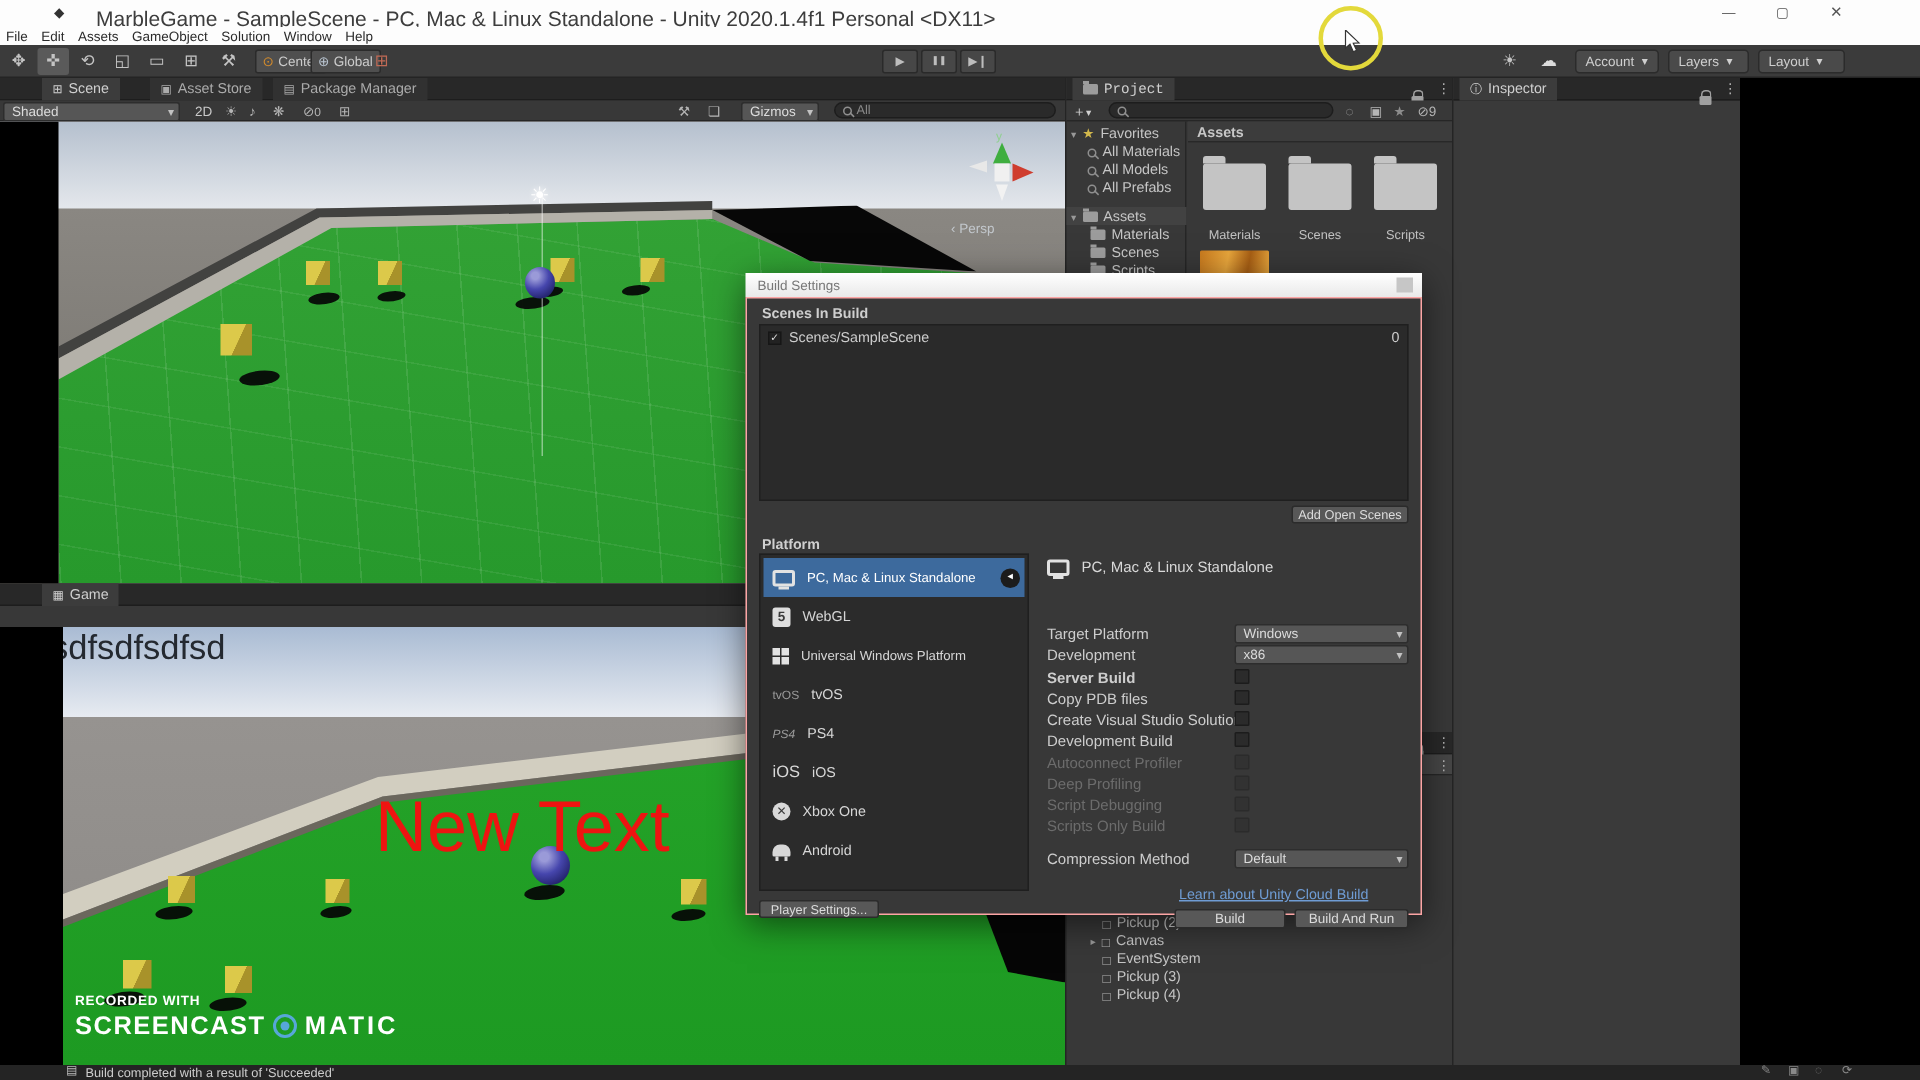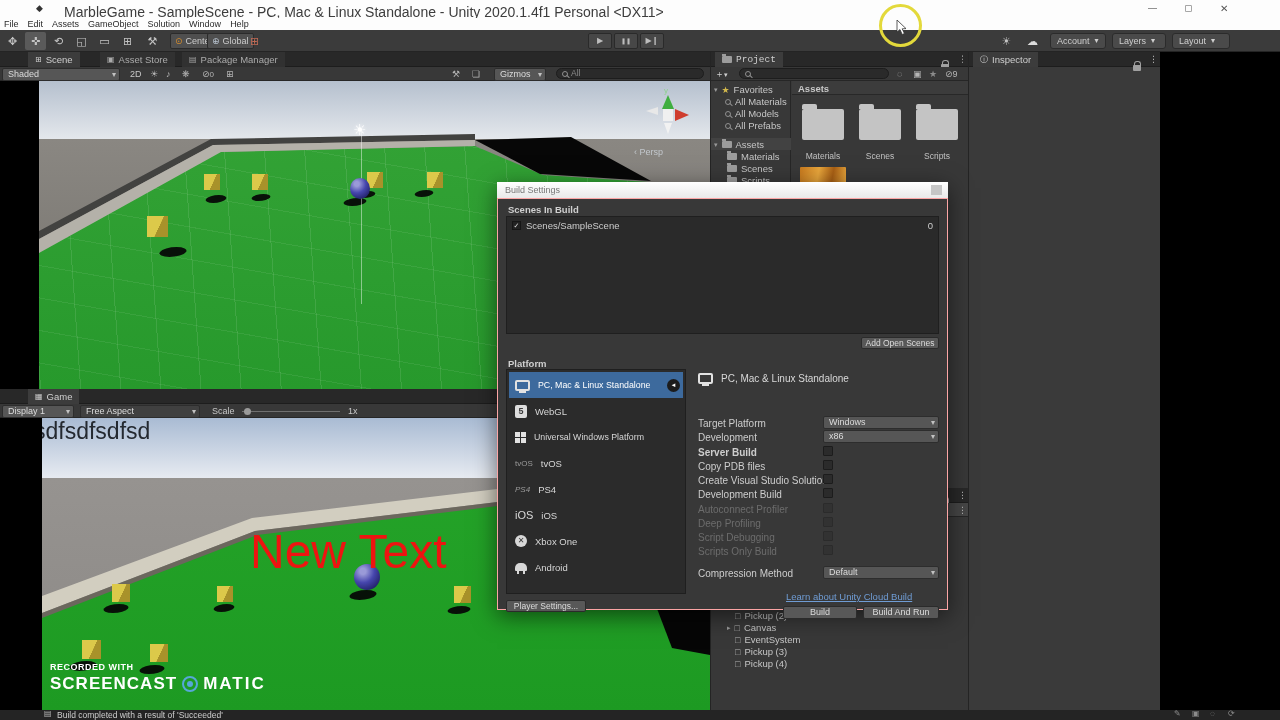--- a/index.html
+++ b/index.html
@@ -214,33 +214,20 @@
     <div class="abs" style="left:0;top:0;width:39px;height:308px;background:#000;z-index:6;"></div>
   </div>
 
   <div class="tabstrip" style="top:337px;">
     <div class="tab" style="left:28px;">
       <span style="font-size:8px;">▦</span>
       <span>Game</span>
     </div>
   </div>
 
-  <div class="paneltoolbar" style="top:352px;">
-    <div class="ddown" style="left:2px;top:1px;width:72px;">
-      <span>Display 1</span>
-    </div>
-    <div class="ddown" style="left:80px;top:1px;width:120px;background:#404040;">
-      <span>Free Aspect</span>
-    </div>
-    <span class="abs txt" style="left:212px;top:2px;font-size:9px;">Scale</span>
-    <div class="abs" style="left:242px;top:7px;width:98px;height:1px;background:#707070;">
-      <div class="abs" style="left:2px;top:-3px;width:7px;height:7px;border-radius:50%;background:#9a9a9a;"></div>
-    </div>
-    <span class="abs txt" style="left:348px;top:2px;font-size:9px;">1x</span>
-  </div>
 
   <div class="abs" style="left:0;top:366px;width:710px;height:292px;overflow:hidden;background:#8f8d8a;">
     <div class="abs" style="left:0;top:0;width:710px;height:64px;background:linear-gradient(#a9bbd3,#ebeef3);"></div>
     <div class="abs" style="left:0;top:60px;width:710px;height:232px;background:linear-gradient(#969390,#8b8885);"></div>
     <div class="abs" style="left:0;top:0;width:710px;height:292px;
       clip-path:polygon(42px 292px,42px 196px,256px 114px,540px 80px,710px 112px,710px 292px);
       background:linear-gradient(#26a52a,#1d9a22);"></div>
     <div class="abs" style="left:0;top:0;width:710px;height:292px;background:#d2cec0;
       clip-path:polygon(42px 178px,252px 100px,540px 66px,540px 79px,255px 113px,42px 195px);"></div>
     <div class="abs" style="left:0;top:0;width:710px;height:292px;background:#6b675d;

